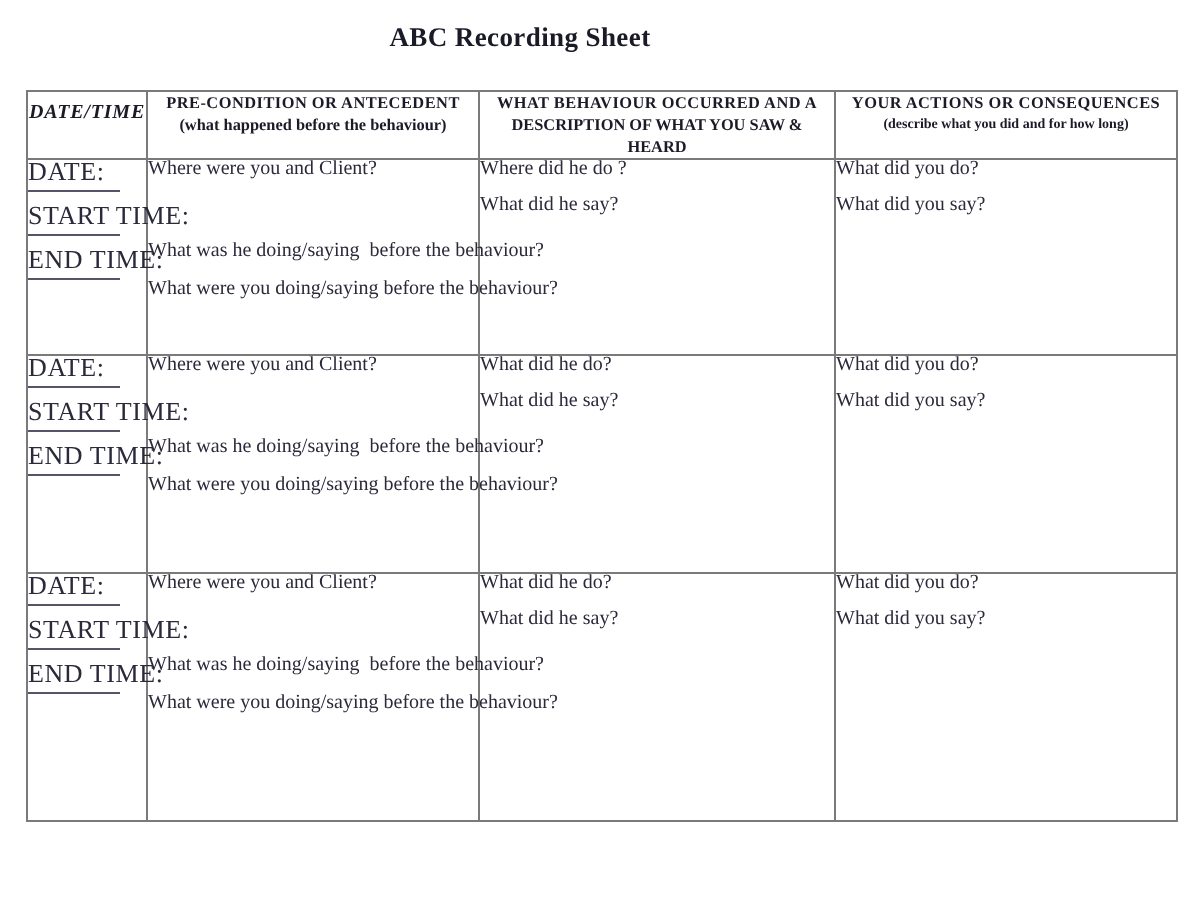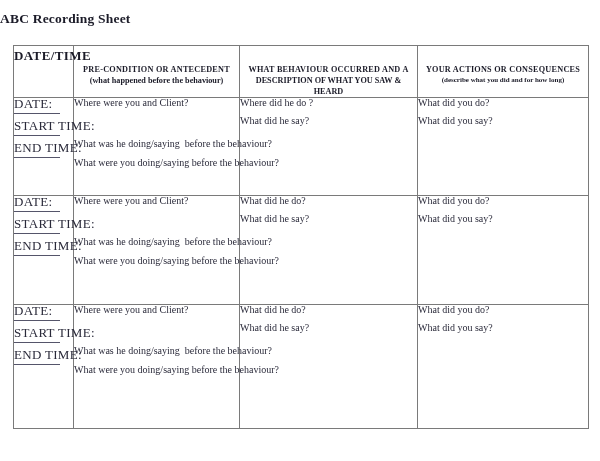--- a/index.html
+++ b/index.html
@@ -20,20 +20,21 @@
     position: relative;
     width: 600px;
     height: 461px;
     box-sizing: border-box;
   }
   .doc-title {
     position: absolute;
     left: 0;
     top: 11px;
     width: 520px;
+    text-align: center;
     font-size: 13.5px;
     font-weight: bold;
     letter-spacing: 0.2px;
     color: #1b1b28;
   }
   .sheet-table {
     position: absolute;
     left: 13px;
     top: 45px;
     width: 575px;
@@ -58,38 +59,38 @@
     vertical-align: middle;
     padding: 3px 3px 4px 3px;
   }
   .hdr-line1 {
     display: block;
     font-size: 8.2px;
     font-weight: bold;
     letter-spacing: 0.25px;
     line-height: 11px;
     color: #1b1b28;
-    margin-top: 18px;
   }
   .hdr-line2 {
     display: block;
     font-size: 8.2px;
     font-weight: bold;
     line-height: 11px;
     color: #1b1b28;
     text-align: center;
   }
   .hdr-small {
     font-size: 7px;
   }
   .hdr-datetime {
-    font-size: 13px;
+    font-size: 10px;
     font-weight: bold;
     letter-spacing: 0.4px;
     color: #1b1b28;
+    font-style: italic;
   }
 
   .row-r1 td { height: 97px; }
   .row-r2 td { height: 108px; }
   .row-r3 td { height: 123px; }
 
   .dt-cell { padding: 9px 7px 6px 7px; }
   .dt-group { margin-bottom: 6px; }
   .dt-group:last-child { margin-bottom: 0; }
   .dt-label {

